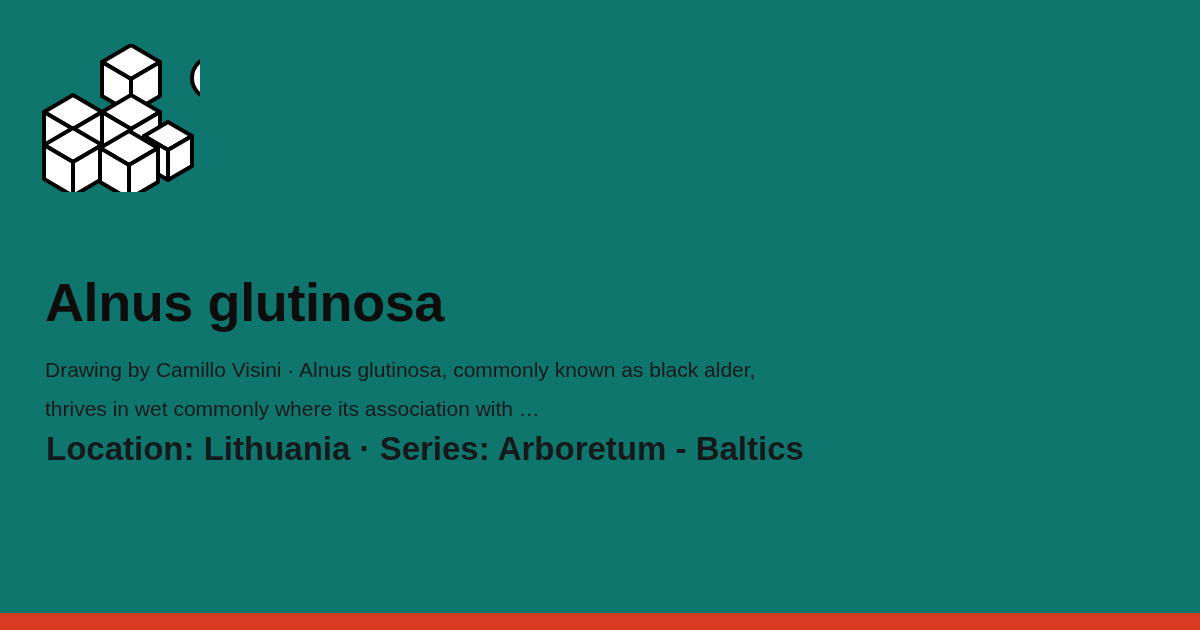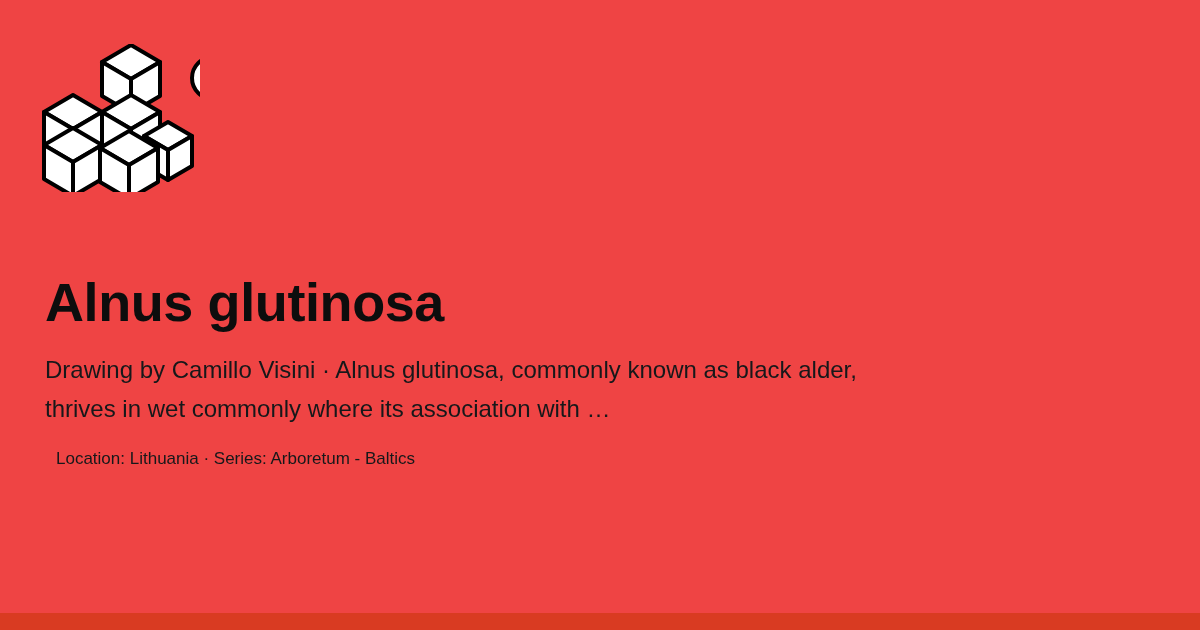--- a/index.html
+++ b/index.html
@@ -12,21 +12,21 @@
     background: #ffffff;
     font-family: "Liberation Sans", "DejaVu Sans", sans-serif;
     overflow: hidden;
     position: relative;
     -webkit-font-smoothing: antialiased;
   }
 
   .card {
     position: absolute;
     inset: 0;
-    background: #ef4444;
+    background: #0f766e;
   }
 
   
   .brand-logo {
     position: absolute;
     left: 40px;
     top: 44px;
     width: 160px;
     height: 148px;
   }
@@ -48,37 +48,37 @@
     font-size: 54px;
     font-weight: 600;
     line-height: 1.12;
     letter-spacing: -0.4px;
     color: #0d0d0d;
     margin: 0 0 18px 0;
     white-space: nowrap;
   }
 
   .description {
-    font-size: 24px;
+    font-size: 21px;
     font-weight: 400;
     line-height: 39px;
     color: #16181a;
     margin: 0;
   }
   .description .desc-line {
     display: block;
     white-space: nowrap;
   }
 
   .meta-line {
-    font-size: 17px;
-    font-weight: 400;
+    font-size: 33px;
+    font-weight: 700;
     line-height: 39px;
     color: #16181a;
-    margin: 11px;
+    margin: 1px;
     white-space: nowrap;
   }
 
   
   .accent-bar {
     position: absolute;
     left: 0;
     right: 0;
     bottom: 0;
     height: 17px;

